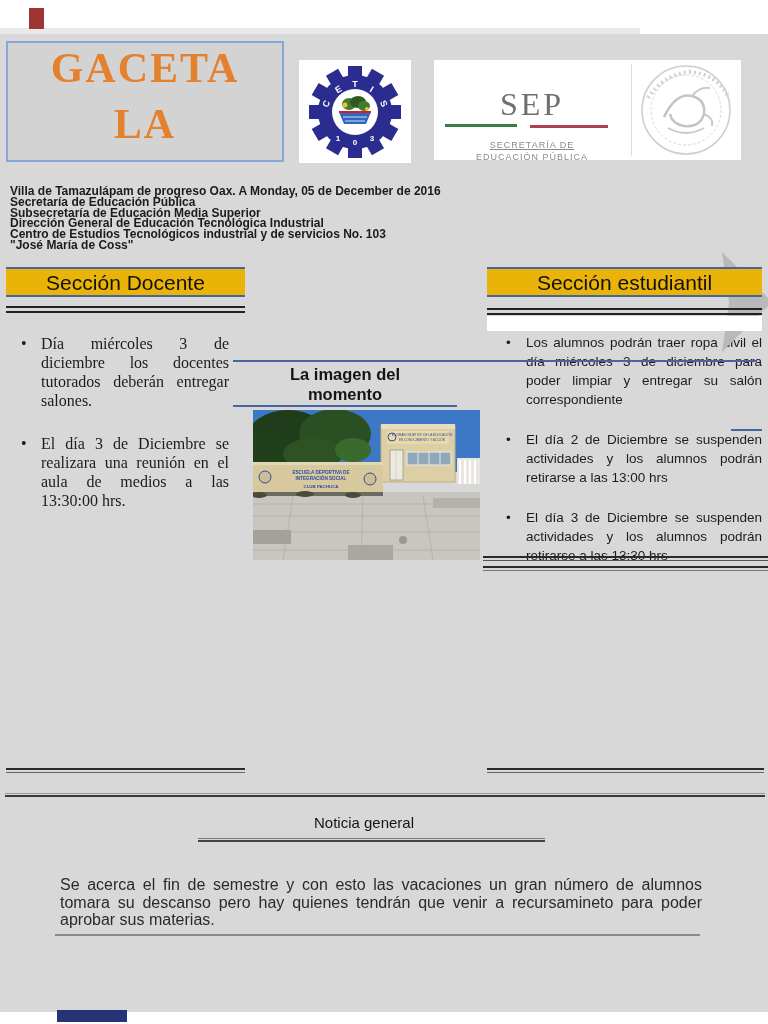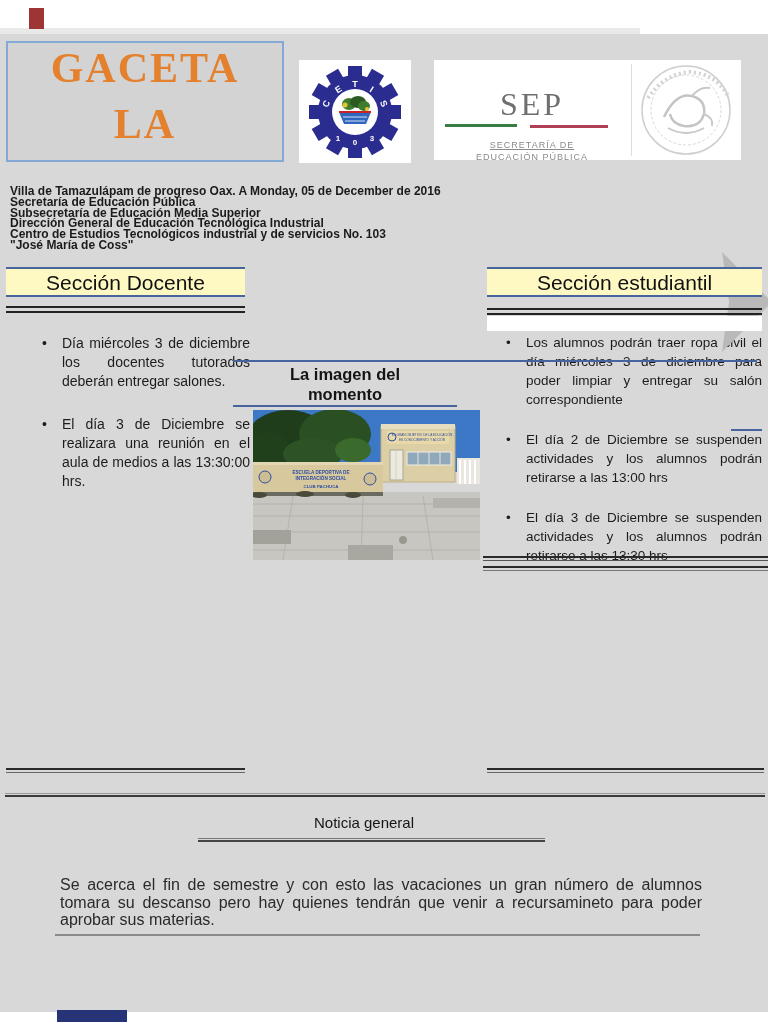--- a/index.html
+++ b/index.html
@@ -24,31 +24,31 @@
   #sepgreen{left:11px;top:64px;width:72px;background:#3a7d44;}
   #sepred{left:96px;top:65px;width:78px;background:#b04055;}
   .sepcap{font-size:9px;color:#8a8a8a;letter-spacing:1px;line-height:12px;}
   #sepcap1{margin-top:16px;text-decoration:underline;}
   #sepdivider{position:absolute;left:197px;top:4px;width:1px;height:92px;background:#dedede;}
   
   #address{left:10px;top:186px;width:480px;font-size:12px;font-weight:bold;
            color:#1b1b1b;line-height:10.8px;}
   
   .sechead{box-sizing:border-box;border-top:2px solid #46659f;border-bottom:2px solid #46659f;
-           background:#fef9c3;color:#111;font-size:21px;text-align:center;
+           background:#eab308;color:#111;font-size:21px;text-align:center;
            padding-top:2px;height:30px;z-index:2;}
   #dochead{left:6px;top:267px;width:239px;}
   #esthead{left:487px;top:267px;width:275px;}
   .rule{position:absolute;}
   
   .blist{color:#1c1c1c;}
   .bitem{position:relative;padding-left:26px;text-align:justify;}
   .bitem::before{content:"\2022";position:absolute;left:6px;top:0;}
-  #docbullets{left:36px;top:334px;width:214px;font-family:Liberation Sans, sans-serif;
-              font-size:14px;line-height:19px;}
+  #docbullets{left:15px;top:334px;width:214px;font-family:Liberation Serif, serif;
+              font-size:16px;line-height:19px;}
   #docbullets .bitem{margin-bottom:24px;}
   #estbullets{left:500px;top:333px;width:262px;font-size:13.5px;line-height:19px;}
   #estbullets .bitem{margin-bottom:21px;}
   
   #imghead{left:233px;top:362px;width:224px;border-bottom:2px solid #46659f;
            text-align:center;font-weight:bold;font-size:16.5px;line-height:20px;
            color:#141414;padding:2px 0 1px 0;z-index:3;background:transparent;}
   #longblue{left:233px;top:360px;width:524px;height:2px;background:#46659f;z-index:3;}
   #rightblue{left:731px;top:429px;width:31px;height:2px;background:#46659f;z-index:3;}
   

